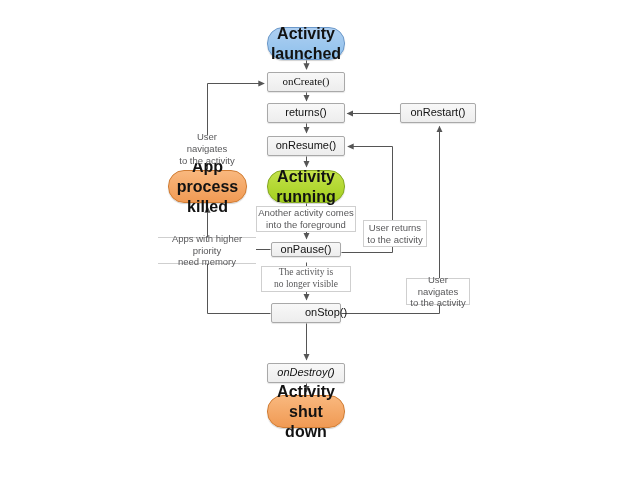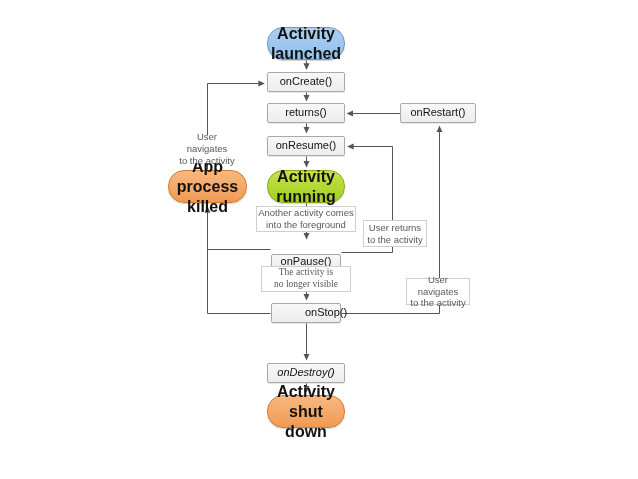--- a/index.html
+++ b/index.html
@@ -102,49 +102,51 @@
     <path class="edge" d="M341.5 252.5 H392.5 V146.5 H348" marker-end="url(#arrow)"></path>
     <path class="edge" d="M341.5 313.5 H439.5 V126.5" marker-end="url(#arrow)"></path>
     <path class="edge" d="M270.5 249.5 H207.5"></path>
     <path class="edge" d="M270.5 313.5 H207.5 V207" marker-end="url(#arrow)"></path>
     <path class="edge" d="M207.5 169.5 V83.5 H264" marker-end="url(#arrow)"></path>
   </svg>
 
   <div class="node stadium blue" style="left:267px; top:27px; width:78px; height:33px;">Activity
 launched</div>
 
-  <div class="node method" style="left:267px; top:72px; width:78px; height:20px;">onCreate()</div>
+  <div class="node method" style="left:267px; top:72px; width:78px; height:20px;font-family:Liberation Serif, serif;">onCreate()</div>
 
   <div class="node method" style="left:267px; top:103px; width:78px; height:20px;">returns()</div>
 
   <div class="node method" style="left:400px; top:103px; width:76px; height:20px;">onRestart()</div>
 
   <div class="node method" style="left:267px; top:136px; width:78px; height:20px;">onResume()</div>
 
   <div class="node stadium green" style="left:267px; top:170px; width:78px; height:33px;">Activity
 running</div>
 
   <div class="node stadium orange" style="left:168px; top:170px; width:79px; height:33px;">App process
 killed</div>
 
-  <div class="node method" style="left:271px; top:254px; width:70px; height:15px;">onPause()</div>
+  <div class="node method" style="left:271px; top:242px; width:70px; height:15px;">onPause()</div>
 
   <div class="node method" style="left:271px; top:303px; width:70px; height:20px;padding-left:40px;">onStop()</div>
 
   <div class="node method" style="left:267px; top:363px; width:78px; height:20px;font-style:italic;">onDestroy()</div>
 
   <div class="node stadium orange" style="left:267px; top:395px; width:78px; height:33px;">Activity
 shut down</div>
 
   <div class="ann plain" style="left:176px; top:135px; width:62px; height:28px;">User navigates
 to the activity</div>
 
   <div class="ann boxed" style="left:256px; top:206px; width:100px; height:26px;">Another activity comes
 into the foreground</div>
 
+  <div class="ann hline" style="left:158px; top:237px; width:98px; height:27px;">Apps with higher priority
+need memory</div>
 
   <div class="ann boxed" style="left:363px; top:220px; width:64px; height:27px;">User returns
 to the activity</div>
 
   <div class="ann boxed" style="left:261px; top:266px; width:90px; height:26px;font-family:Liberation Serif, serif;">The activity is
 no longer visible</div>
 
   <div class="ann boxed" style="left:406px; top:278px; width:64px; height:27px;">User navigates
 to the activity</div>
 

